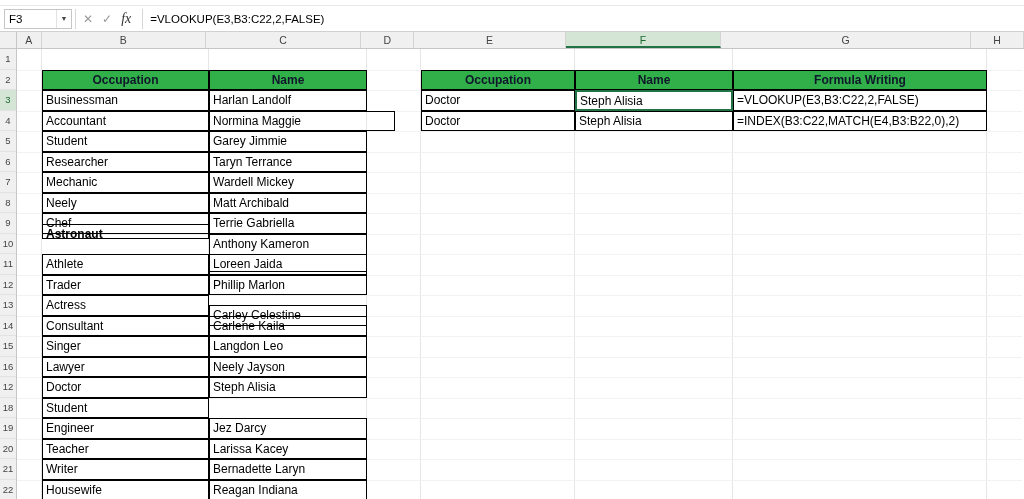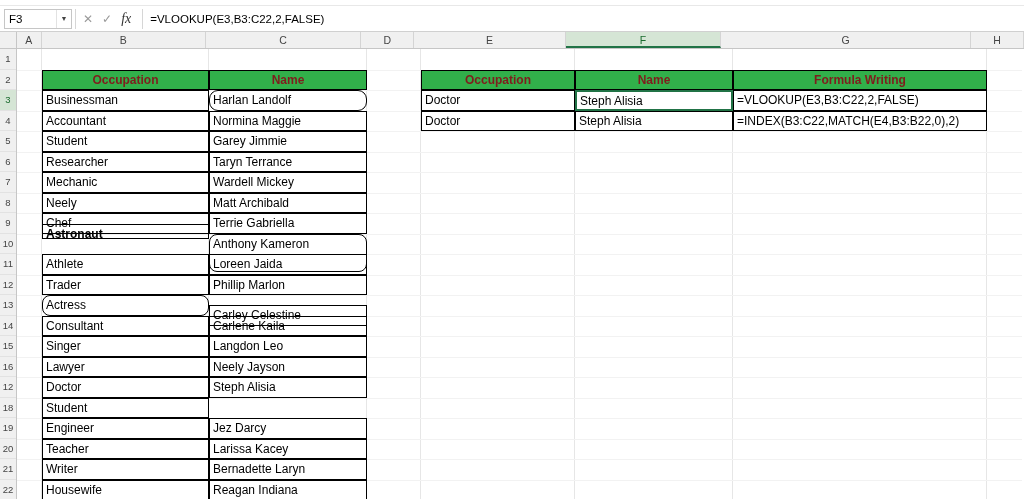--- a/index.html
+++ b/index.html
@@ -156,21 +156,21 @@
     line-height: 19px;
     padding-left: 3px;
     white-space: nowrap;
     overflow: hidden;
   }
   .cell.bordered {
     border: 1px solid #000;
   }
   .cell.header-green {
     background: #31b04a;
-    color: #7f1d1d;
+    color: #0f172a;
     font-weight: bold;
     text-align: center;
     padding-left: 0;
     border: 1px solid #000;
   }
   .cell.selected-cell {
     border: 2px solid #217346;
   }
 
   
@@ -274,40 +274,40 @@
         <div class="hline" style="top: 307.5px; width: 1005px;"></div>
         <div class="hline" style="top: 328px; width: 1005px;"></div>
         <div class="hline" style="top: 348.5px; width: 1005px;"></div>
         <div class="hline" style="top: 369px; width: 1005px;"></div>
         <div class="hline" style="top: 389.5px; width: 1005px;"></div>
         <div class="hline" style="top: 410px; width: 1005px;"></div>
         <div class="hline" style="top: 430.5px; width: 1005px;"></div>
         <div class="cell header-green" style="left: 25px; top: 20.5px; width: 167px; height: 20.5px; line-height: 18.5px;">Occupation</div>
         <div class="cell header-green" style="left: 192px; top: 20.5px; width: 158px; height: 20.5px; line-height: 18.5px;">Name</div>
         <div class="cell bordered" style="left: 25px; top: 41px; width: 167px; height: 20.5px; line-height: 18.5px;">Businessman</div>
-        <div class="cell bordered" style="left: 192px; top: 41px; width: 158px; height: 20.5px; line-height: 18.5px; border-radius: 9px;">Harlan Landolf</div>
+        <div class="cell bordered" style="left: 192px; top: 41px; width: 158px; height: 20.5px; line-height: 18.5px;">Harlan Landolf</div>
         <div class="cell bordered" style="left: 25px; top: 61.5px; width: 167px; height: 20.5px; line-height: 18.5px;">Accountant</div>
-        <div class="cell bordered" style="left: 192px; top: 61.5px; width: 158px; height: 20.5px; line-height: 18.5px;">Normina Maggie</div>
+        <div class="cell bordered" style="left: 192px; top: 61.5px; width: 186px; height: 20.5px; line-height: 18.5px;">Normina Maggie</div>
         <div class="cell bordered" style="left: 25px; top: 82px; width: 167px; height: 20.5px; line-height: 18.5px;">Student</div>
         <div class="cell bordered" style="left: 192px; top: 82px; width: 158px; height: 20.5px; line-height: 18.5px;">Garey Jimmie</div>
         <div class="cell bordered" style="left: 25px; top: 102.5px; width: 167px; height: 20.5px; line-height: 18.5px;">Researcher</div>
         <div class="cell bordered" style="left: 192px; top: 102.5px; width: 158px; height: 20.5px; line-height: 18.5px;">Taryn Terrance</div>
         <div class="cell bordered" style="left: 25px; top: 123px; width: 167px; height: 20.5px; line-height: 18.5px;">Mechanic</div>
         <div class="cell bordered" style="left: 192px; top: 123px; width: 158px; height: 20.5px; line-height: 18.5px;">Wardell Mickey</div>
         <div class="cell bordered" style="left: 25px; top: 143.5px; width: 167px; height: 20.5px; line-height: 18.5px;">Neely</div>
         <div class="cell bordered" style="left: 192px; top: 143.5px; width: 158px; height: 20.5px; line-height: 18.5px;">Matt Archibald</div>
         <div class="cell bordered" style="left: 25px; top: 164px; width: 167px; height: 20.5px; line-height: 18.5px;">Chef</div>
         <div class="cell bordered" style="left: 192px; top: 164px; width: 158px; height: 20.5px; line-height: 18.5px;">Terrie Gabriella</div>
         <div class="cell bordered" style="left: 25px; top: 175px; width: 167px; height: 15px; line-height: 18.5px; font-weight: bold;">Astronaut</div>
-        <div class="cell bordered" style="left: 192px; top: 184.5px; width: 158px; height: 38px; line-height: 18.5px; border-radius: 8px;">Anthony Kameron</div>
+        <div class="cell bordered" style="left: 192px; top: 184.5px; width: 158px; height: 38px; line-height: 18.5px;">Anthony Kameron</div>
         <div class="cell bordered" style="left: 25px; top: 205px; width: 167px; height: 20.5px; line-height: 18.5px;">Athlete</div>
         <div class="cell bordered" style="left: 192px; top: 205px; width: 158px; height: 20.5px; line-height: 18.5px;">Loreen Jaida</div>
         <div class="cell bordered" style="left: 25px; top: 225.5px; width: 167px; height: 20.5px; line-height: 18.5px;">Trader</div>
         <div class="cell bordered" style="left: 192px; top: 225.5px; width: 158px; height: 20.5px; line-height: 18.5px;">Phillip Marlon</div>
-        <div class="cell bordered" style="left: 25px; top: 246px; width: 167px; height: 20.5px; line-height: 18.5px; border-radius: 8px;">Actress</div>
+        <div class="cell bordered" style="left: 25px; top: 246px; width: 167px; height: 20.5px; line-height: 18.5px;">Actress</div>
         <div class="cell bordered" style="left: 192px; top: 256px; width: 158px; height: 20.5px; line-height: 18.5px;">Carley Celestine</div>
         <div class="cell bordered" style="left: 25px; top: 266.5px; width: 167px; height: 20.5px; line-height: 18.5px;">Consultant</div>
         <div class="cell bordered" style="left: 192px; top: 266.5px; width: 158px; height: 20.5px; line-height: 18.5px;">Carlene Kaila</div>
         <div class="cell bordered" style="left: 25px; top: 287px; width: 167px; height: 20.5px; line-height: 18.5px;">Singer</div>
         <div class="cell bordered" style="left: 192px; top: 287px; width: 158px; height: 20.5px; line-height: 18.5px;">Langdon Leo</div>
         <div class="cell bordered" style="left: 25px; top: 307.5px; width: 167px; height: 20.5px; line-height: 18.5px;">Lawyer</div>
         <div class="cell bordered" style="left: 192px; top: 307.5px; width: 158px; height: 20.5px; line-height: 18.5px;">Neely Jayson</div>
         <div class="cell bordered" style="left: 25px; top: 328px; width: 167px; height: 20.5px; line-height: 18.5px;">Doctor</div>
         <div class="cell bordered" style="left: 192px; top: 328px; width: 158px; height: 20.5px; line-height: 18.5px;">Steph Alisia</div>
         <div class="cell bordered" style="left: 25px; top: 348.5px; width: 167px; height: 20.5px; line-height: 18.5px;">Student</div>

